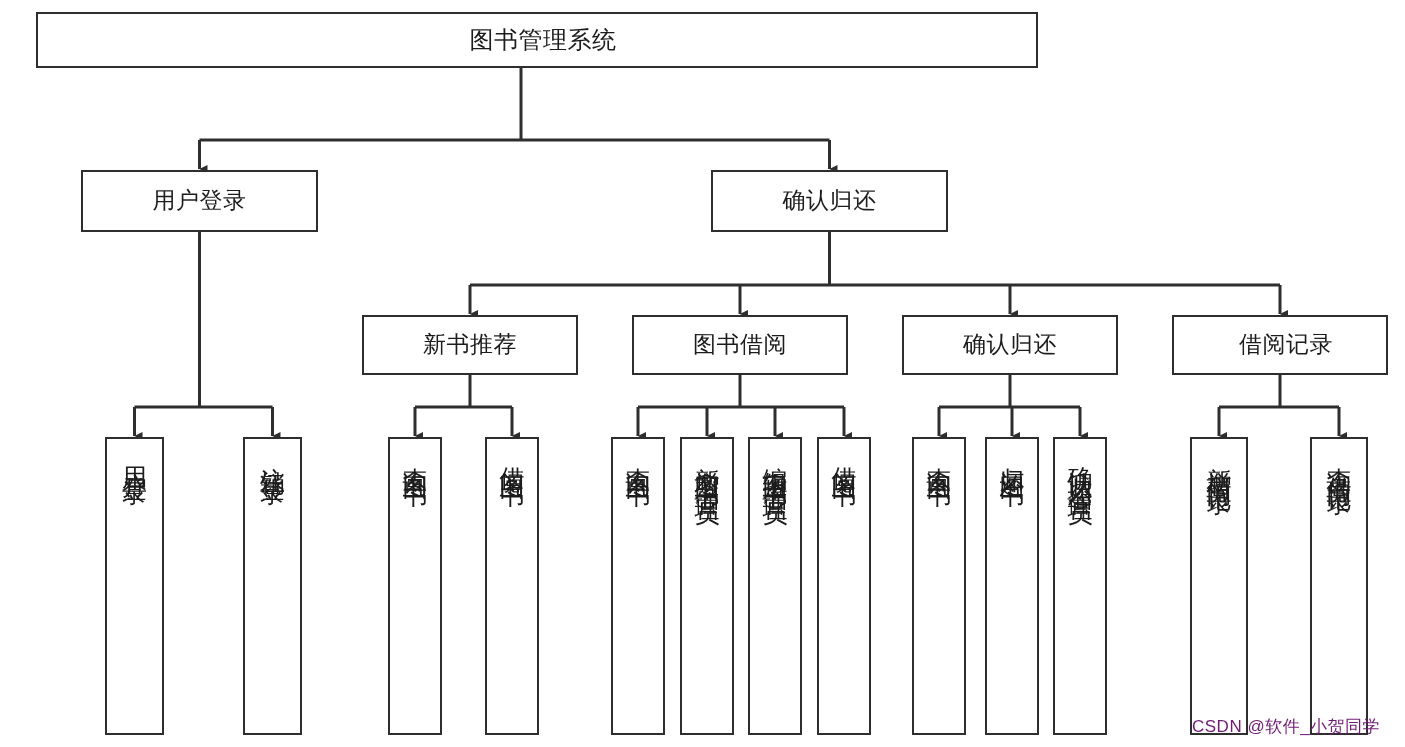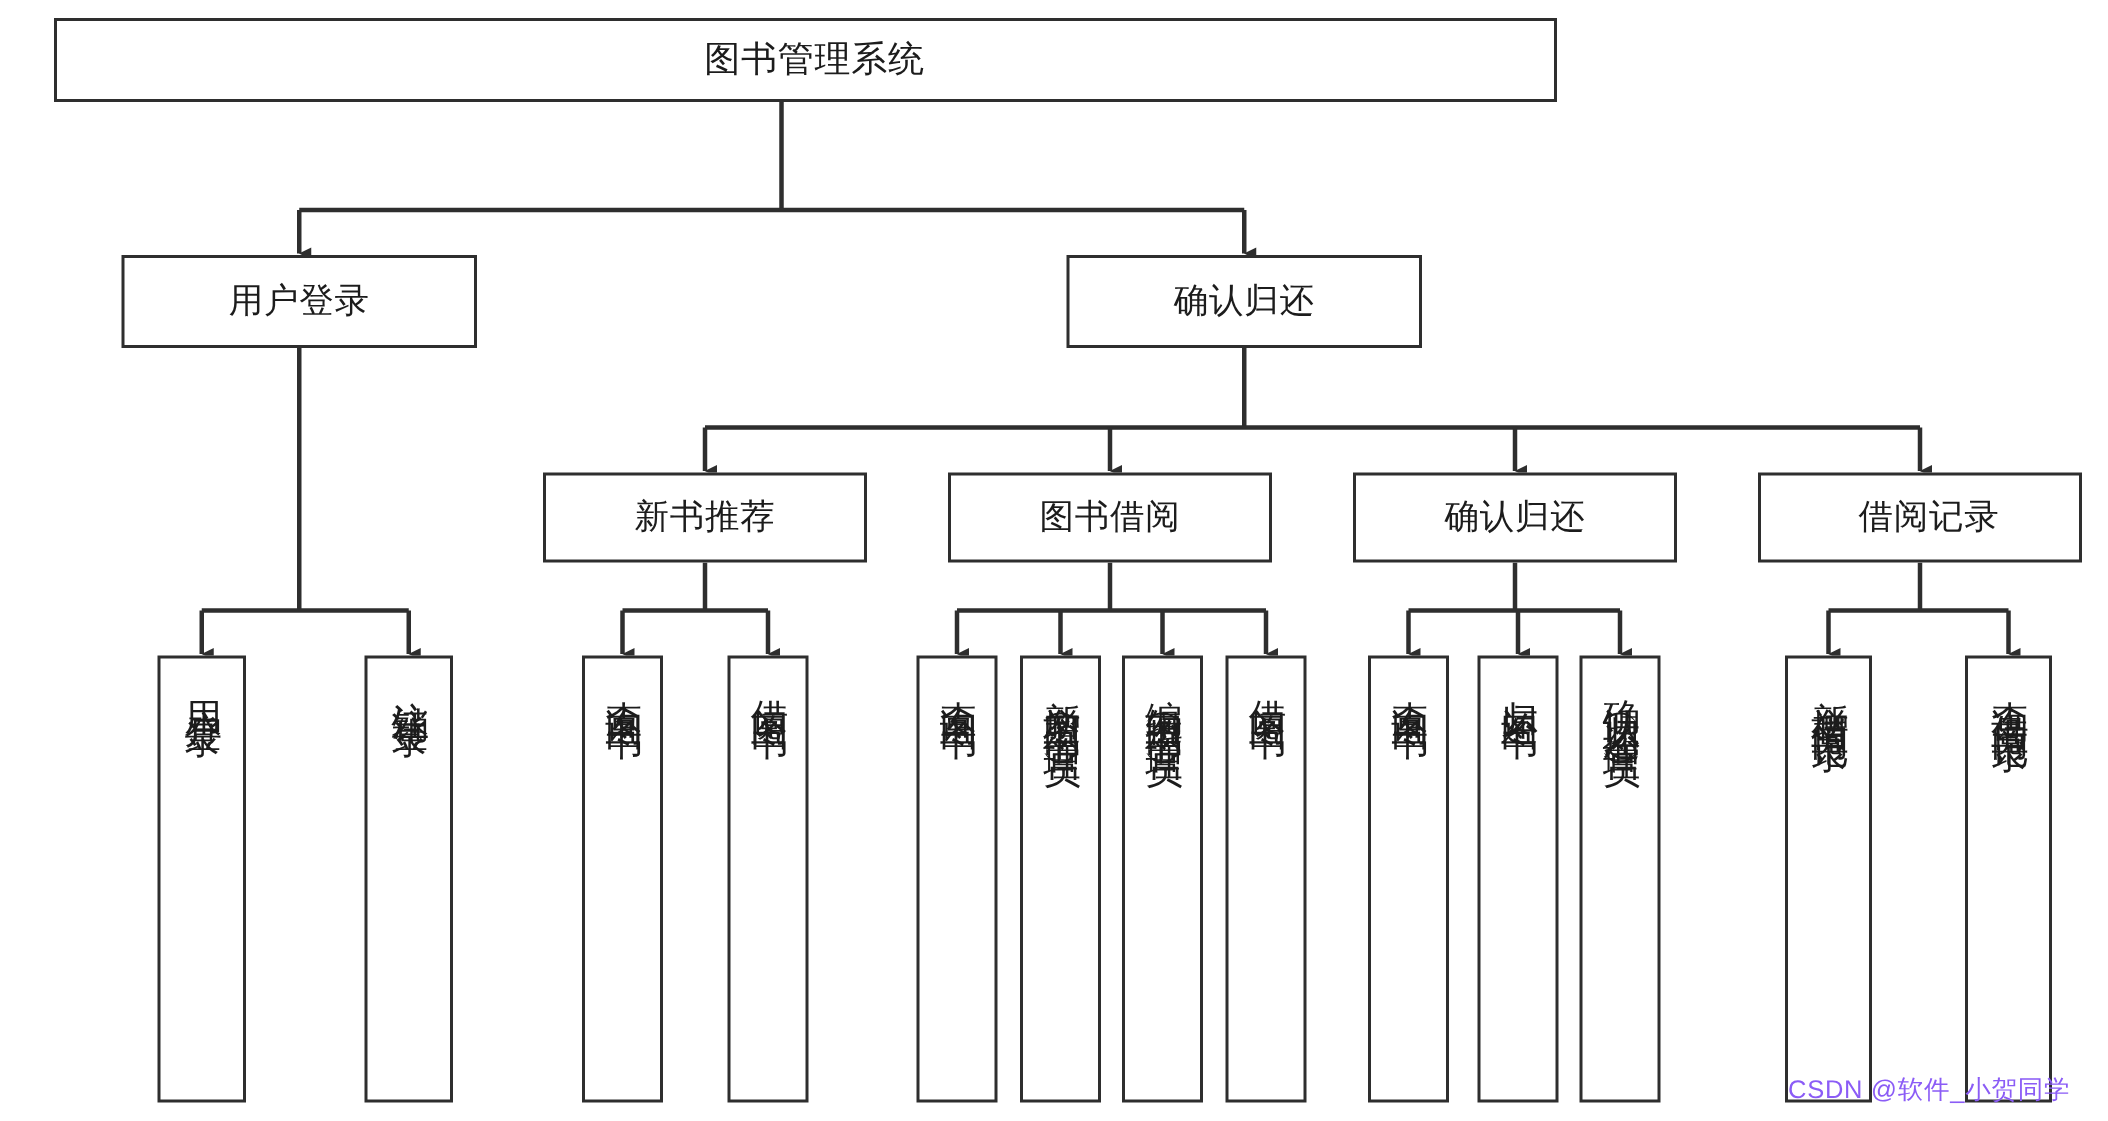--- a/index.html
+++ b/index.html
@@ -62,21 +62,21 @@
     writing-mode: vertical-rl;
     text-orientation: upright;
     font-size: 25px;
     line-height: 1.0;
     letter-spacing: 5px;
     white-space: nowrap;
   }
   .watermark {
     position: absolute;
     font-size: 17px;
-    color: #8b5cf6;
+    color: #701a75;
     white-space: nowrap;
     letter-spacing: 0.5px;
     user-select: none;
   }
 </style>
 </head>
 <body>
 
 <div id="diagram-root">
 

